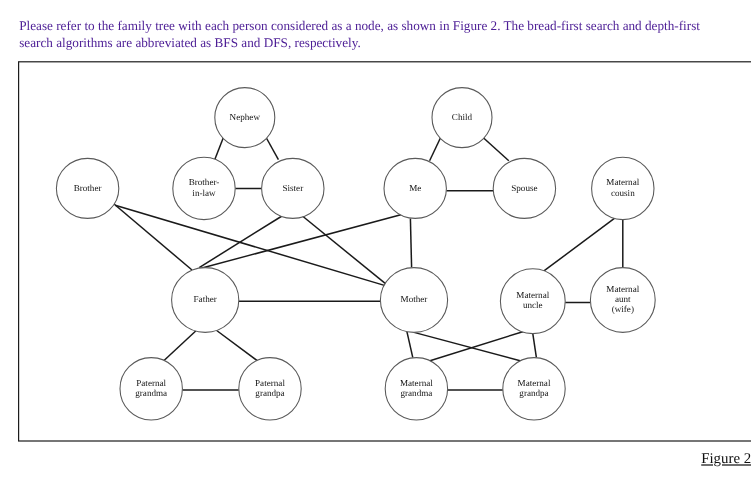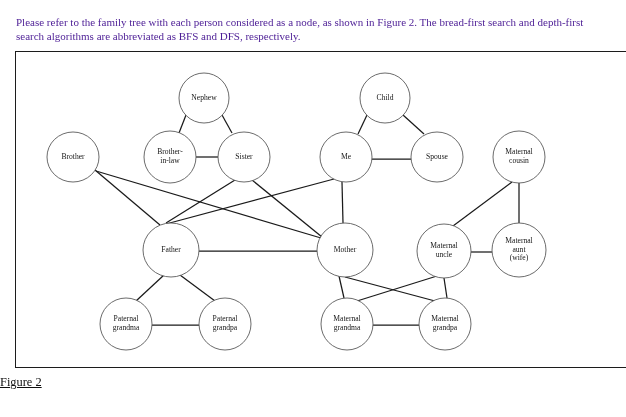--- a/index.html
+++ b/index.html
@@ -72,21 +72,21 @@
     font-size: 7.6px;
     fill: #151515;
     text-anchor: middle;
     dominant-baseline: middle;
   }
   .figure-caption {
     position: absolute;
     left: 0;
     top: 375px;
     width: 626px;
-    text-align: left;
+    text-align: right;
     font-size: 12.4px;
     color: #101010;
   }
   .figure-caption span {
     text-decoration: underline;
   }
 </style>
 </head>
 <body>
 

